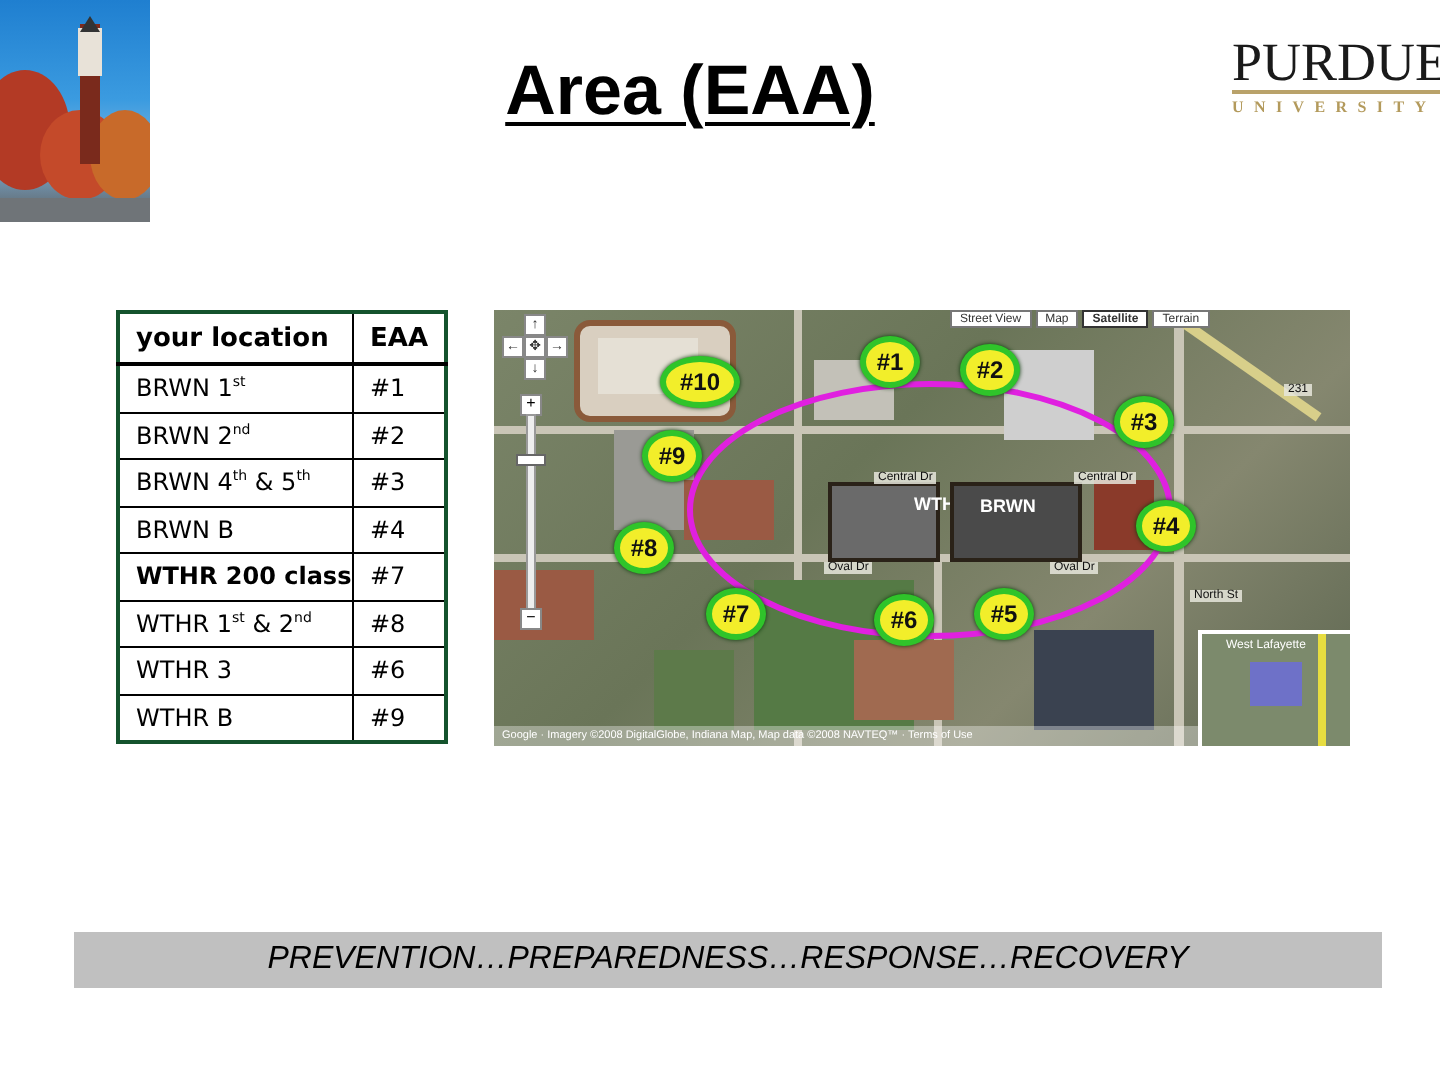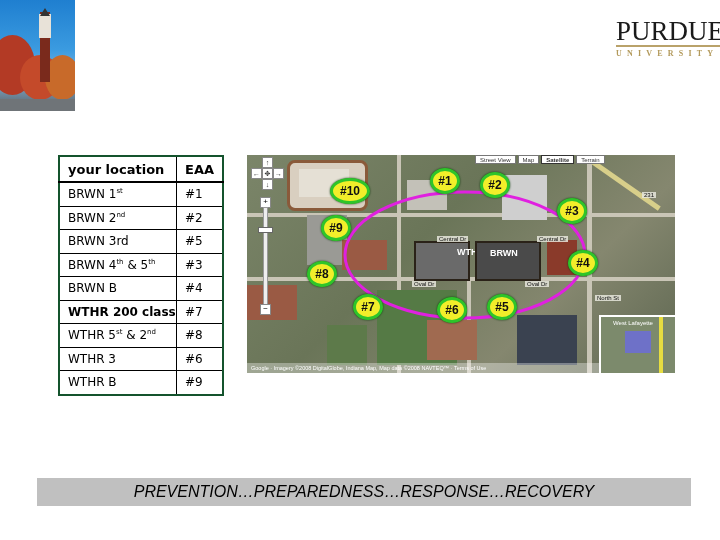--- a/index.html
+++ b/index.html
@@ -53,36 +53,37 @@
   .zoomslider .track { position:absolute; left:3px; top:10px; width:3px; height:96px; background:#eee; border:1px solid #999; }
   .zoomslider .btn { position:absolute; left:0; width:9px; height:9px; background:#fff; border:1px solid #888; font-size:8px; line-height:8px; text-align:center; }
   .zoomslider .thumb { position:absolute; left:-2px; top:30px; width:13px; height:4px; background:#fff; border:1px solid #666; }
   .inset { position:absolute; left:352px; top:160px; width:74px; height:56px; border:2px solid #fff; background:#7c8a6c; }
   .inset .blue { position:absolute; left:24px; top:14px; width:26px; height:22px; background:#6c6cd8; opacity:.85; }
   .inset .yl { position:absolute; left:58px; top:0; width:4px; height:56px; background:#e7dd40; }
   .inset .txt { position:absolute; left:12px; top:3px; font-size:6px; color:#fff; }
   .copyright { position:absolute; left:0; bottom:0; height:10px; width:350px; background:rgba(255,255,255,.35); font-size:5.5px; color:#fff; line-height:10px; padding-left:4px; white-space:nowrap; }
 
   
-  .footer { position:absolute; left:37px; top:478px; width:654px; height:28px; background:#c0c0c0; text-align:center; font-style:italic; font-size:16px; line-height:28px; color:#000; }
+  .footer { position:absolute; left:37px; top:466px; width:654px; height:28px; background:#c0c0c0; text-align:center; font-style:italic; font-size:16px; line-height:28px; color:#000; }
 </style>
 </head>
 <body>
 
 <div class="photo">
   <div class="tree" style="left:-10px;top:35px;width:45px;height:60px;background:#b33a25;"></div>
   <div class="tree" style="left:20px;top:55px;width:40px;height:45px;background:#c44a2a;"></div>
   <div class="tree" style="left:45px;top:55px;width:35px;height:45px;background:#c86a2a;"></div>
   <div class="tower"></div>
   <div class="tower-top"></div>
   <div class="tower-cap"></div>
   <div class="ground"></div>
 </div>
 
 <div class="title">
+  <div><span>Area (EAA)</span></div>
 </div>
 
 <div class="logo">
   <div class="word">PURDUE</div>
   <div class="rule"></div>
   <div class="sub">UNIVERSITY</div>
 </div>
 
 <table class="tbl">
   <thead>
@@ -94,37 +95,33 @@
   <tbody id="tbody">
       <tr>
         <td class="loc"><span>BRWN 1</span><sup>st</sup></td>
         <td class="eaa">#1</td>
       </tr>
       <tr>
         <td class="loc"><span>BRWN 2</span><sup>nd</sup></td>
         <td class="eaa">#2</td>
       </tr>
       <tr>
-        <td class="loc"><span>BRWN 3rd</span></td>
-        <td class="eaa">#5</td>
-      </tr>
-      <tr>
         <td class="loc"><span>BRWN 4</span><sup>th</sup><span style="white-space: pre;"> &amp; 5</span><sup>th</sup></td>
         <td class="eaa">#3</td>
       </tr>
       <tr>
         <td class="loc"><span>BRWN B</span></td>
         <td class="eaa">#4</td>
       </tr>
       <tr>
         <td class="loc bold"><span>WTHR 200 class</span></td>
         <td class="eaa">#7</td>
       </tr>
       <tr>
-        <td class="loc"><span>WTHR 5</span><sup>st</sup><span style="white-space: pre;"> &amp; 2</span><sup>nd</sup></td>
+        <td class="loc"><span>WTHR 1</span><sup>st</sup><span style="white-space: pre;"> &amp; 2</span><sup>nd</sup></td>
         <td class="eaa">#8</td>
       </tr>
       <tr>
         <td class="loc"><span>WTHR 3</span></td>
         <td class="eaa">#6</td>
       </tr>
       <tr>
         <td class="loc"><span>WTHR B</span></td>
         <td class="eaa">#9</td>
       </tr>

